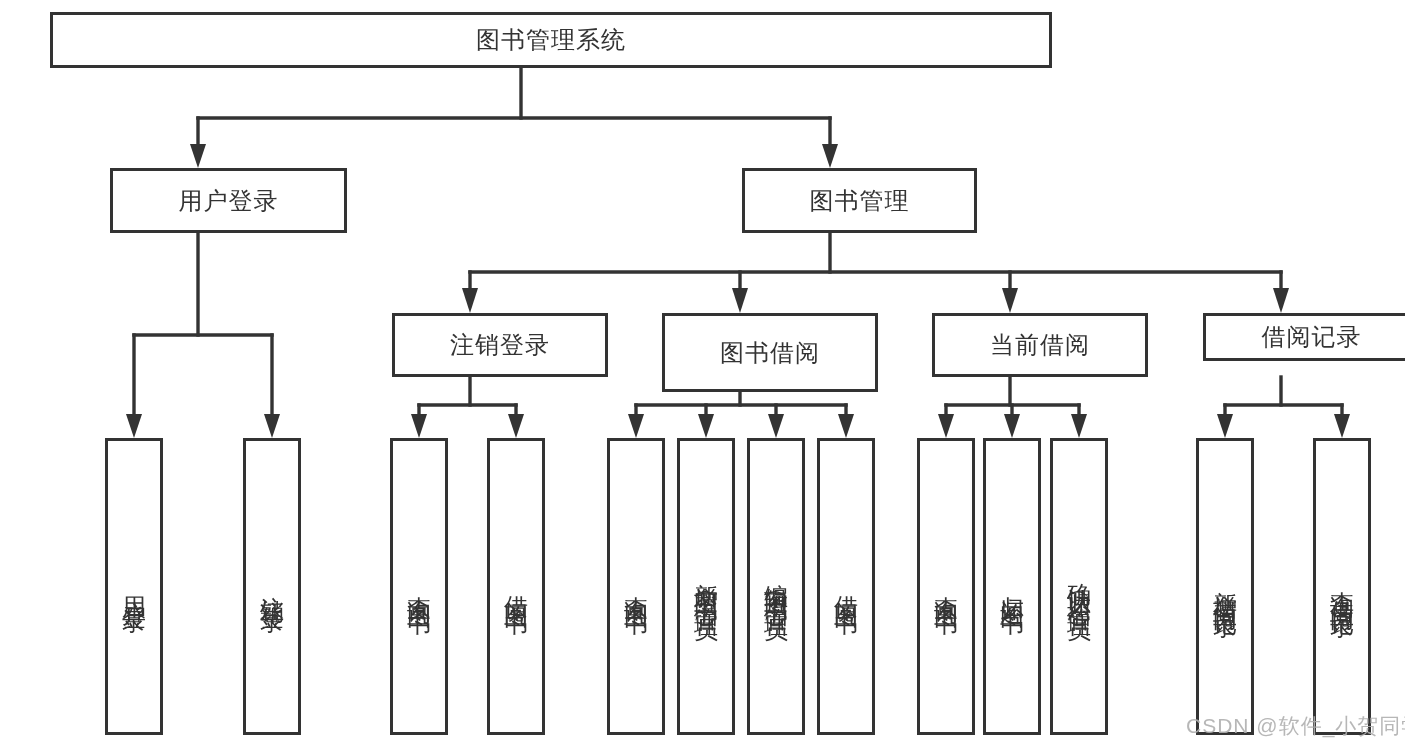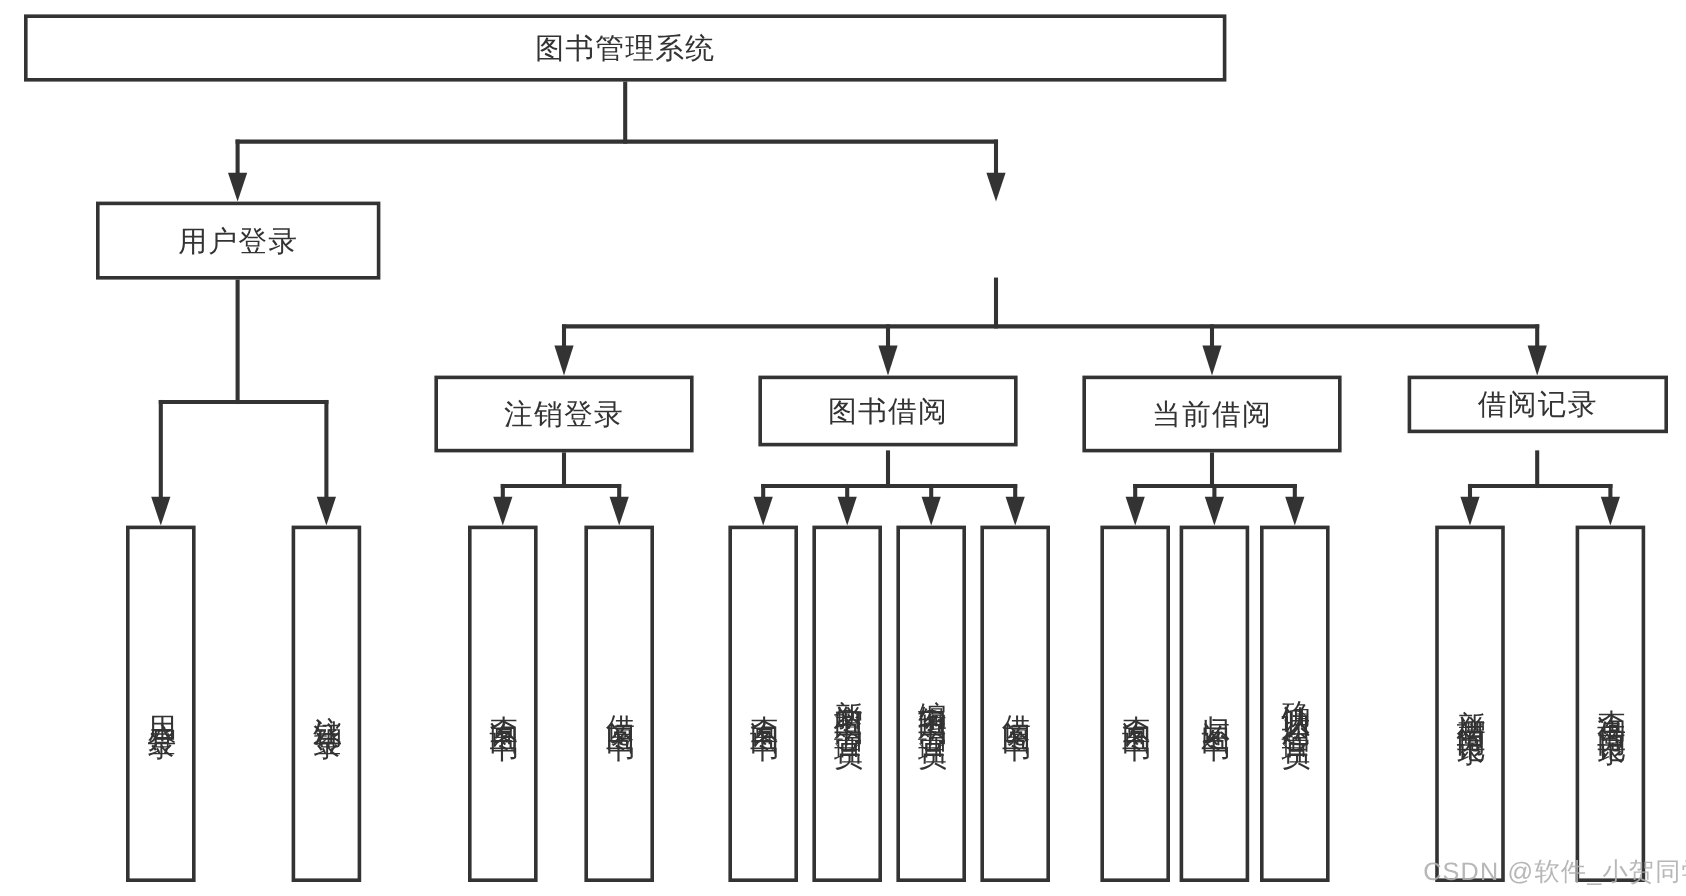--- a/index.html
+++ b/index.html
@@ -18,21 +18,21 @@
   .node{
     position:absolute;
     box-sizing:border-box;
     background:#ffffff;
     border:3px solid #333333;
     display:flex;
     align-items:center;
     justify-content:center;
     text-align:center;
   }
-  .node-h{font-size:24px;letter-spacing:1px;}
+  .node-h{font-size:24px;letter-spacing:1px;margin-left:30px;}
   .root{left:20px;top:12px;width:1002px;height:56px;}
   .leaf{left:0;top:438px;width:58px;height:297px;font-size:24px;}
   .leaf .vtext{
     writing-mode:vertical-rl;
     text-orientation:mixed;
     letter-spacing:5px;
     line-height:1;
     white-space:nowrap;
   }
   .watermark{
@@ -119,25 +119,28 @@
     </g>
   </svg>
 
   <div class="node node-h root">
     <span>图书管理系统</span>
   </div>
 
   <div class="node node-h" style="left:80px;top:168px;width:237px;height:65px;">
     <span>用户登录</span>
   </div>
+  <div class="node node-h" style="left:712px;top:168px;width:235px;height:65px;">
+    <span>图书管理</span>
+  </div>
 
   <div class="node node-h" style="left:362px;top:313px;width:216px;height:64px;">
     <span>注销登录</span>
   </div>
-  <div class="node node-h" style="left:632px;top:313px;width:216px;height:59px;">
+  <div class="node node-h" style="left:632px;top:313px;width:216px;height:79px;">
     <span>图书借阅</span>
   </div>
   <div class="node node-h" style="left:902px;top:313px;width:216px;height:64px;">
     <span>当前借阅</span>
   </div>
   <div class="node node-h" style="left:1173px;top:313px;width:217px;height:48px;">
     <span>借阅记录</span>
   </div>
 
   <div class="node leaf" style="left:105px;">

